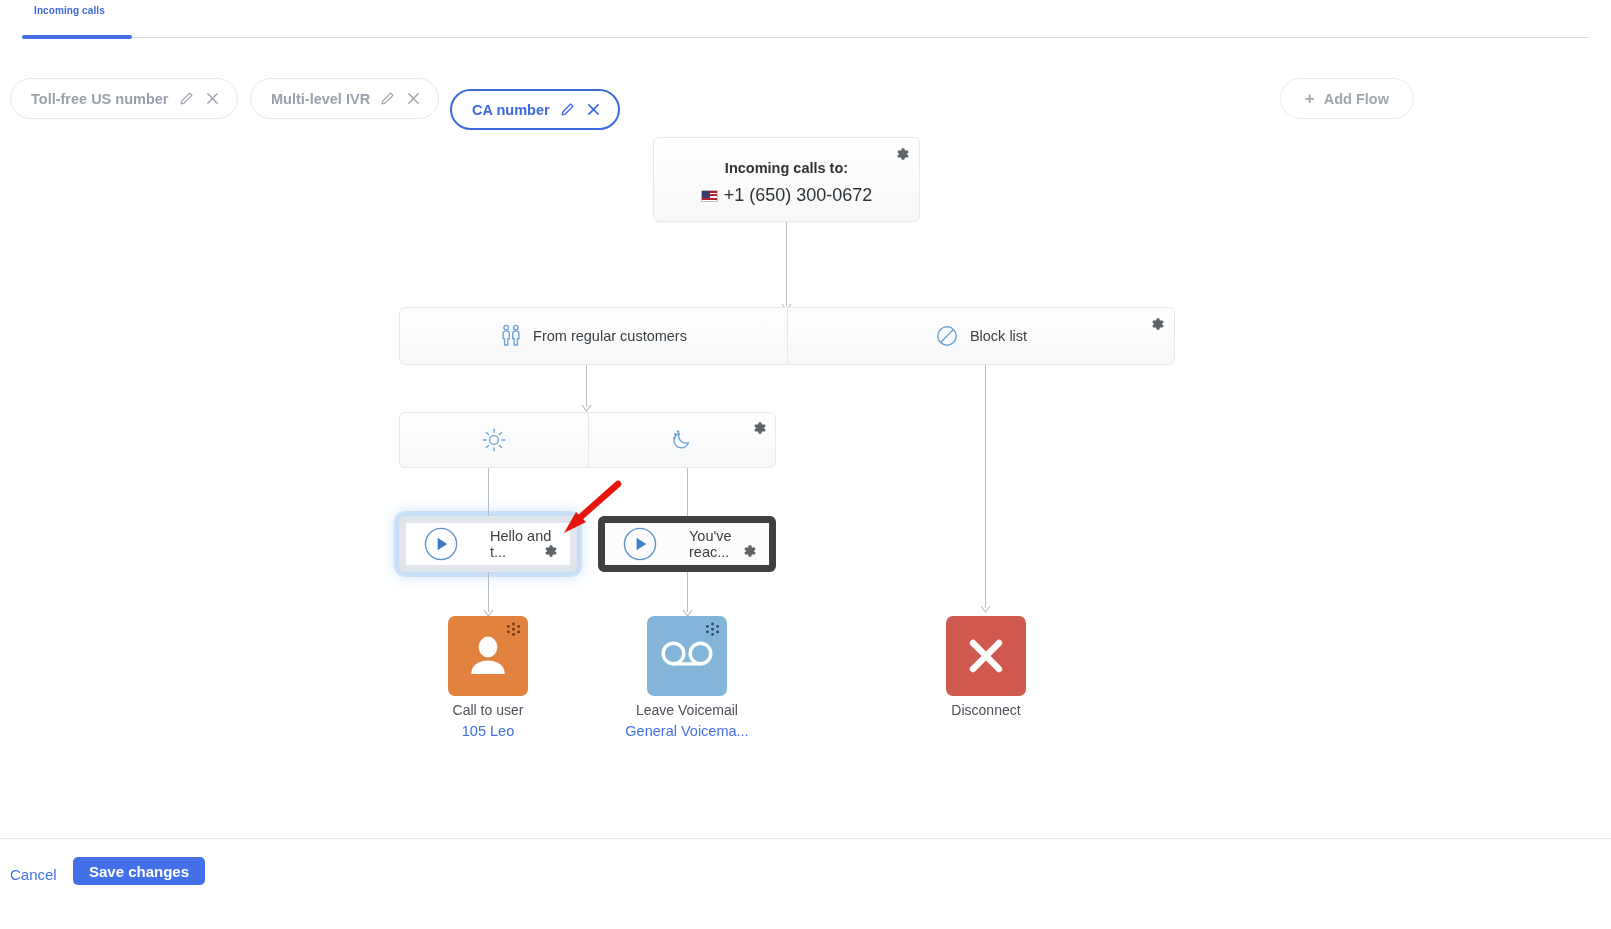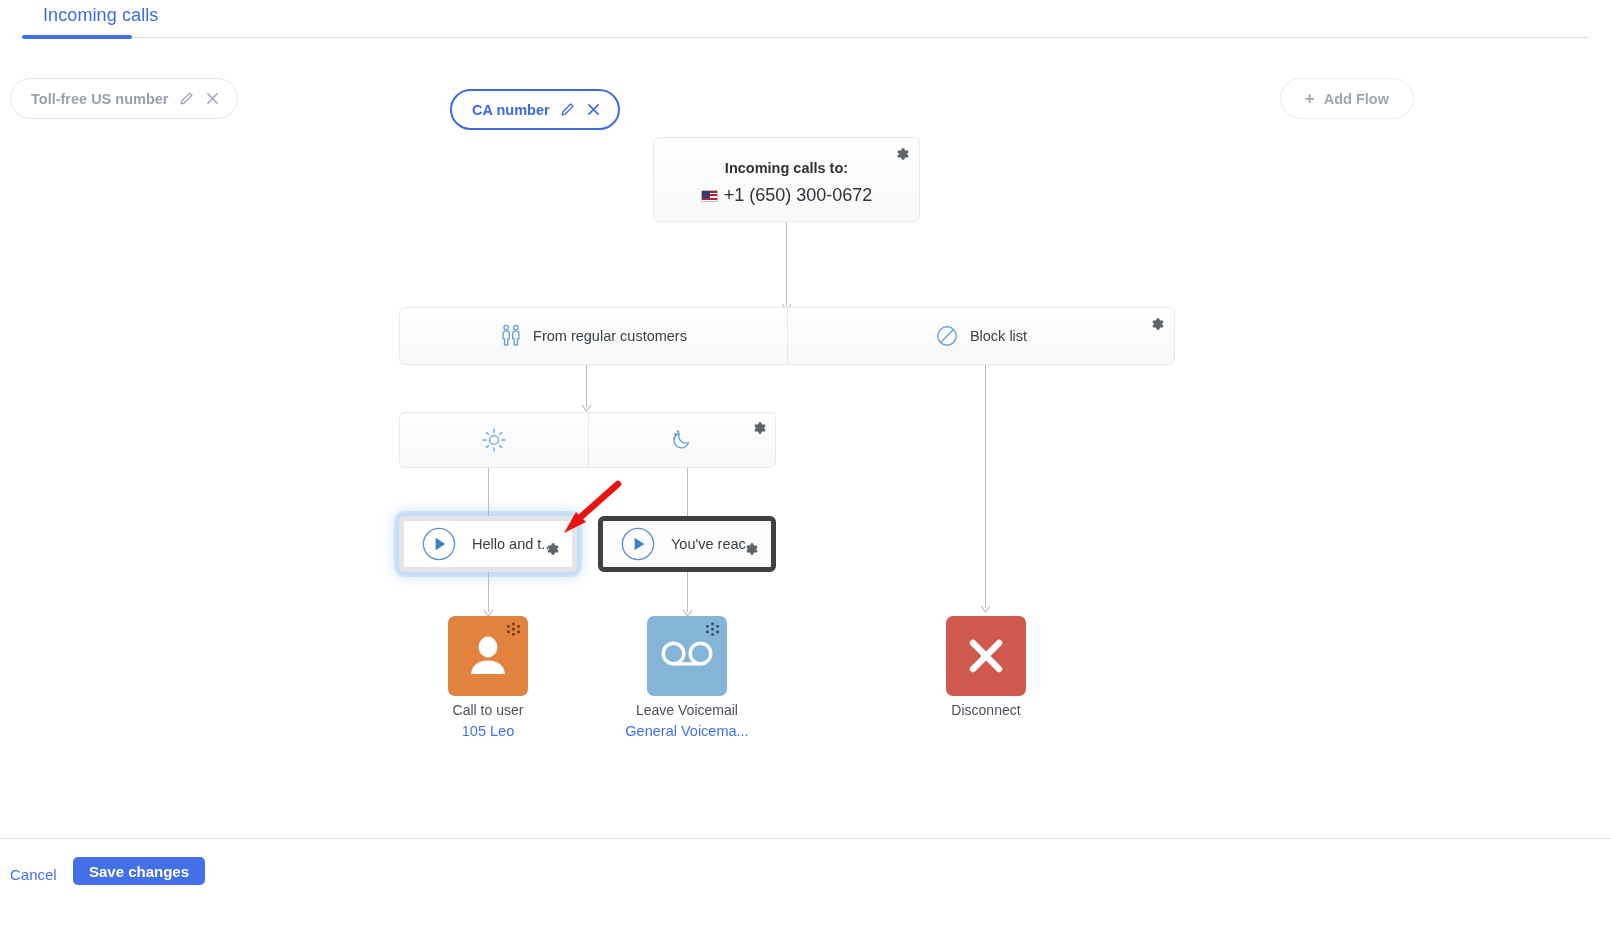--- a/index.html
+++ b/index.html
@@ -15,22 +15,22 @@
 
   
   .tabbar {
     position: absolute; left: 0; top: 0; width: 1611px; height: 39px;
   }
   .tabbar-rule {
     position: absolute; left: 22px; top: 37px; width: 1567px; height: 1px;
     background: #d8dde3;
   }
   .tab {
-    position: absolute; left: 41px; top: 5px;
-    font-size: 18px; font-weight: normal; color: #3d6ae0;
+    position: absolute; left: 32px; top: 5px;
+    font-size: 10px; font-weight: bold; color: #3d6ae0;
     letter-spacing: .1px;
     padding: 0 2px 10px 2px;
   }
   .tab-underline {
     position: absolute; left: 22px; top: 35px; width: 110px; height: 4px;
     background: #4370e8; border-radius: 2px;
   }
 
   
   .pillrow { position: absolute; left: 0; top: 78px; width: 1432px; height: 42px; }
@@ -99,22 +99,22 @@
     display: flex; align-items: center; justify-content: center; gap: 11px;
     font-size: 14.5px; color: #3b4046;
   }
   .divider { position: absolute; top: 0; bottom: 0; width: 1px; background: #e6e8eb; }
 
   .blue-ico { color: #6aa3d8; display: inline-flex; align-items: center; }
   .blue-ico svg { display: block; }
 
   
   .audionode {
-    position: absolute; background: #fcfcfd; border: 5px solid #404040;
-    border-radius: 6px; display: flex; align-items: center; padding-left: 18px; gap: 16px;
+    position: absolute; background: #fcfcfd; border: 7px solid #404040;
+    border-radius: 6px; display: flex; align-items: center; padding-left: 18px; gap: 32px;
     font-size: 14.5px; color: #3b4046;
   }
   .audionode.selected {
     background: #ffffff; border-color: #e2e6ea;
     box-shadow: 0 0 0 5px rgba(140,190,240,.30), 0 0 14px 5px rgba(140,190,240,.40);
   }
   .playcirc { width: 34px; height: 34px; flex: 0 0 34px; }
   .playcirc svg { display: block; }
 
   
@@ -179,20 +179,34 @@
         </svg>
     </span>
     <span class="icnbtn">
       <svg width="13" height="13" viewBox="0 0 14 14" stroke="#9aa1ab" stroke-width="1.5" stroke-linecap="round">
           <line x1="2" y1="2" x2="12" y2="12"></line>
           <line x1="12" y1="2" x2="2" y2="12"></line>
         </svg>
     </span>
   </div>
 
+  <div class="pill inactive" style="left:250px;">
+    <span class="pl">Multi-level IVR</span>
+    <span class="icnbtn">
+      <svg width="15" height="15" viewBox="0 0 16 16" fill="none" stroke="#9aa1ab" stroke-width="1.3" stroke-linecap="round" stroke-linejoin="round">
+          <path d="M11.3 2.2l2.5 2.5L5.4 13 2.2 13.8 3 10.6z"></path>
+        </svg>
+    </span>
+    <span class="icnbtn">
+      <svg width="13" height="13" viewBox="0 0 14 14" stroke="#9aa1ab" stroke-width="1.5" stroke-linecap="round">
+          <line x1="2" y1="2" x2="12" y2="12"></line>
+          <line x1="12" y1="2" x2="2" y2="12"></line>
+        </svg>
+    </span>
+  </div>
 
   <div class="pill active" style="left:450px;margin-top:11px;">
     <span class="pl">CA number</span>
     <span class="icnbtn">
       <svg width="15" height="15" viewBox="0 0 16 16" fill="none" stroke="#3d6ae0" stroke-width="1.4" stroke-linecap="round" stroke-linejoin="round">
           <path d="M11.3 2.2l2.5 2.5L5.4 13 2.2 13.8 3 10.6z"></path>
         </svg>
     </span>
     <span class="icnbtn">
       <svg width="13" height="13" viewBox="0 0 14 14" stroke="#3d6ae0" stroke-width="1.7" stroke-linecap="round">

